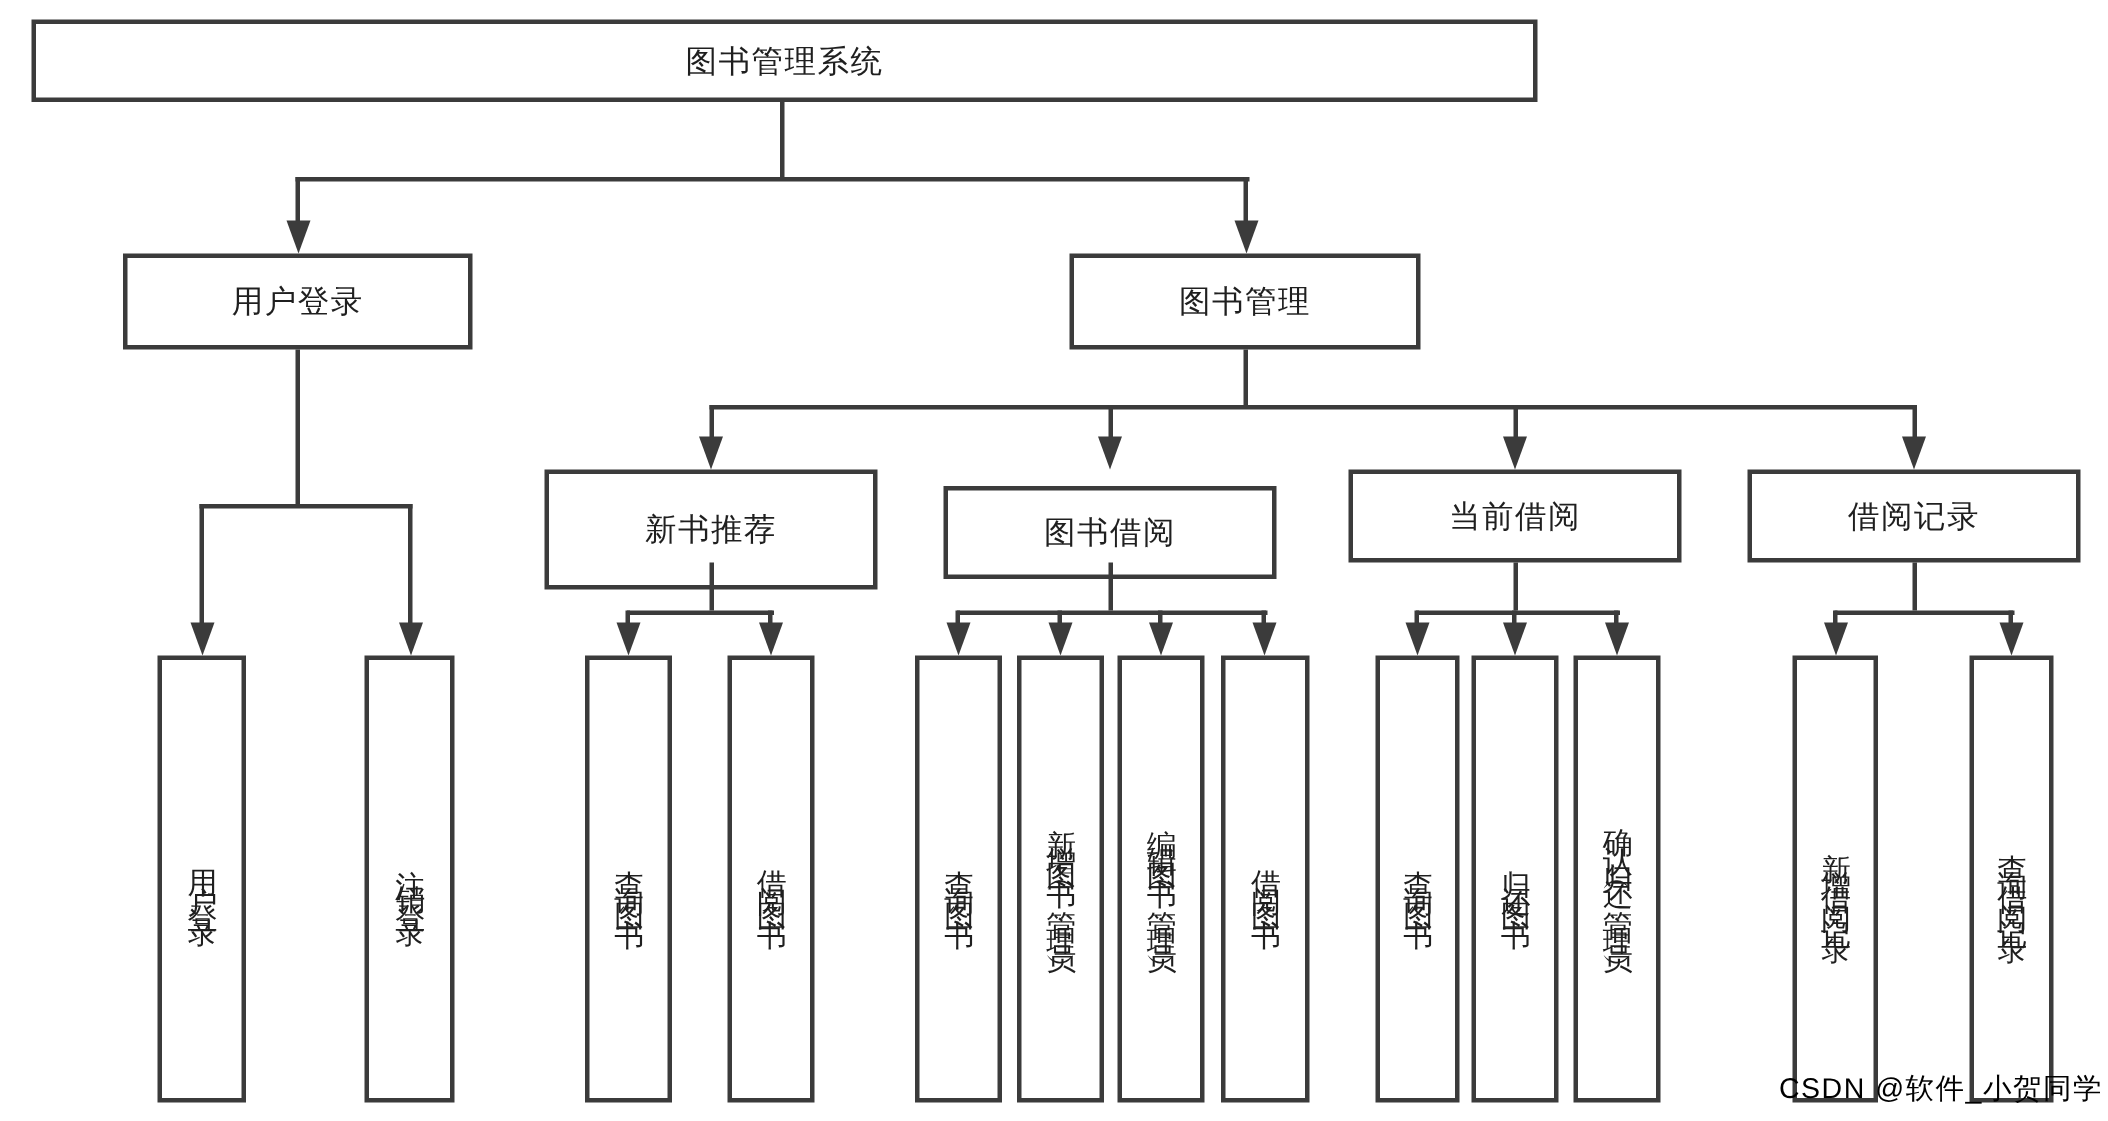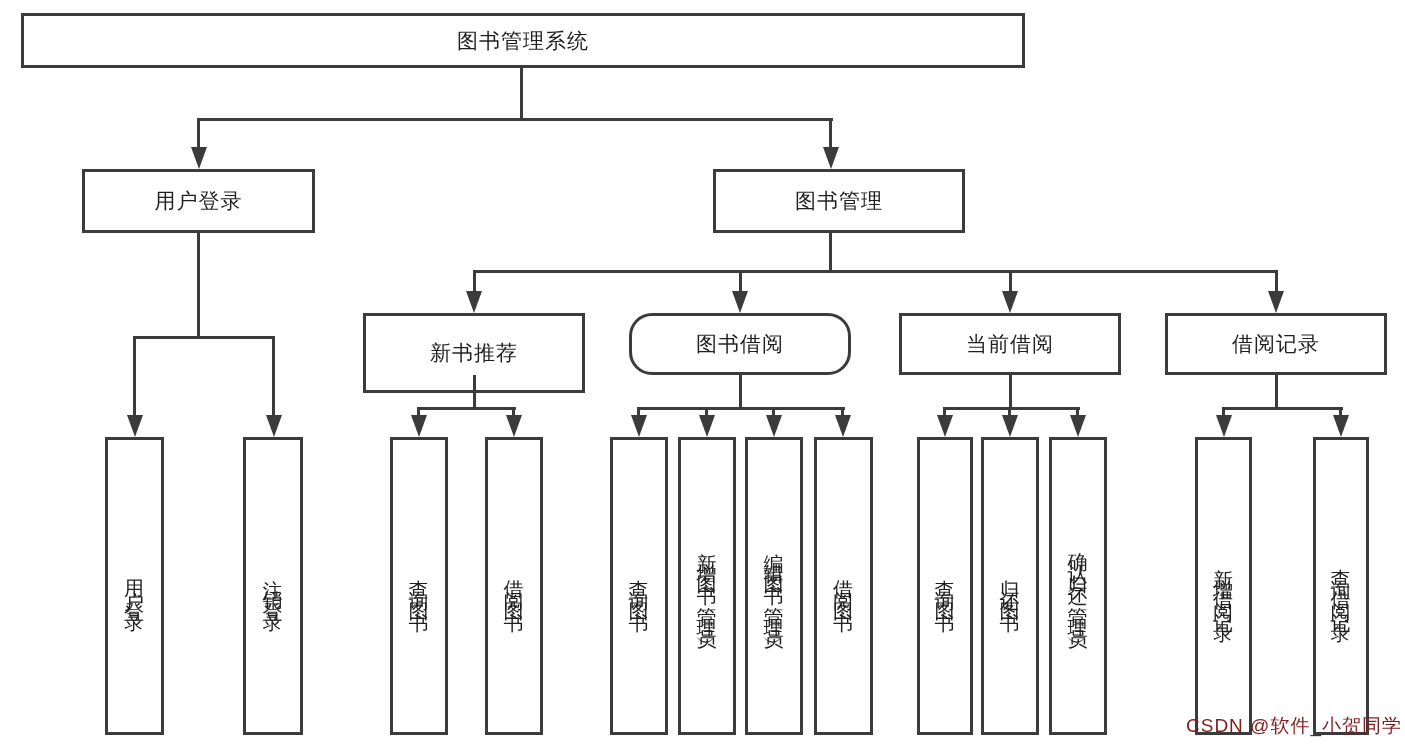--- a/index.html
+++ b/index.html
@@ -41,48 +41,48 @@
     position:absolute;
     width:0;height:0;
     border-left:8px solid transparent;
     border-right:8px solid transparent;
     border-top:22px solid #3b3b3b;
   }
   #watermark{
     position:absolute;
     left:1186px;top:713px;
     font-size:19px;
-    color:#7f1d1d;
+    color:#000000;
     letter-spacing:1px;
     white-space:nowrap;
     z-index:10;
   }
 </style>
 </head>
 <body>
 
 <div id="stage">
 
   <div class="box hlabel" style="left:21px;top:13px;width:1004px;height:55px;">
     <span>图书管理系统</span>
   </div>
 
   <div class="box hlabel" style="left:82px;top:169px;width:233px;height:64px;">
     <span>用户登录</span>
   </div>
 
-  <div class="box hlabel" style="left:713px;top:169px;width:252px;height:64px;">
+  <div class="box hlabel" style="left:713px;top:169px;width:234px;height:64px;">
     <span>图书管理</span>
   </div>
 
   <div class="box hlabel" style="left:363px;top:313px;width:222px;height:80px;">
     <span>新书推荐</span>
   </div>
 
-  <div class="box hlabel" style="left:629px;top:313px;width:222px;height:62px;border-radius:23px;">
+  <div class="box hlabel" style="left:629px;top:324px;width:222px;height:62px;">
     <span>图书借阅</span>
   </div>
 
   <div class="box hlabel" style="left:899px;top:313px;width:222px;height:62px;text-align:center;">
     <span>当前借阅</span>
   </div>
 
   <div class="box hlabel" style="left:1165px;top:313px;width:222px;height:62px;">
     <span>借阅记录</span>
   </div>

